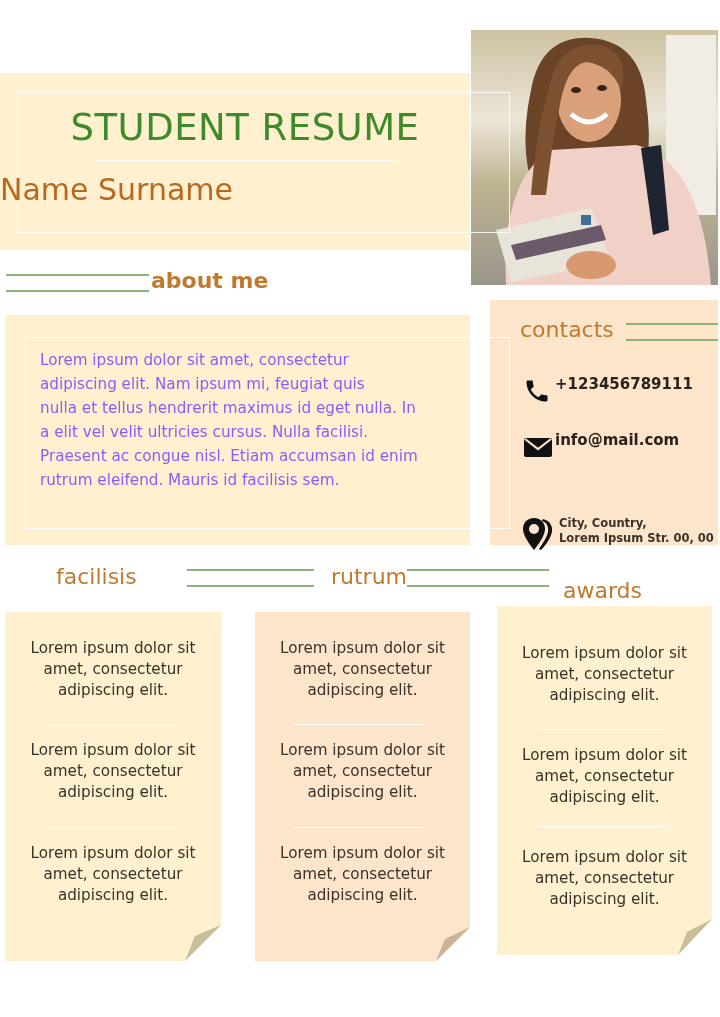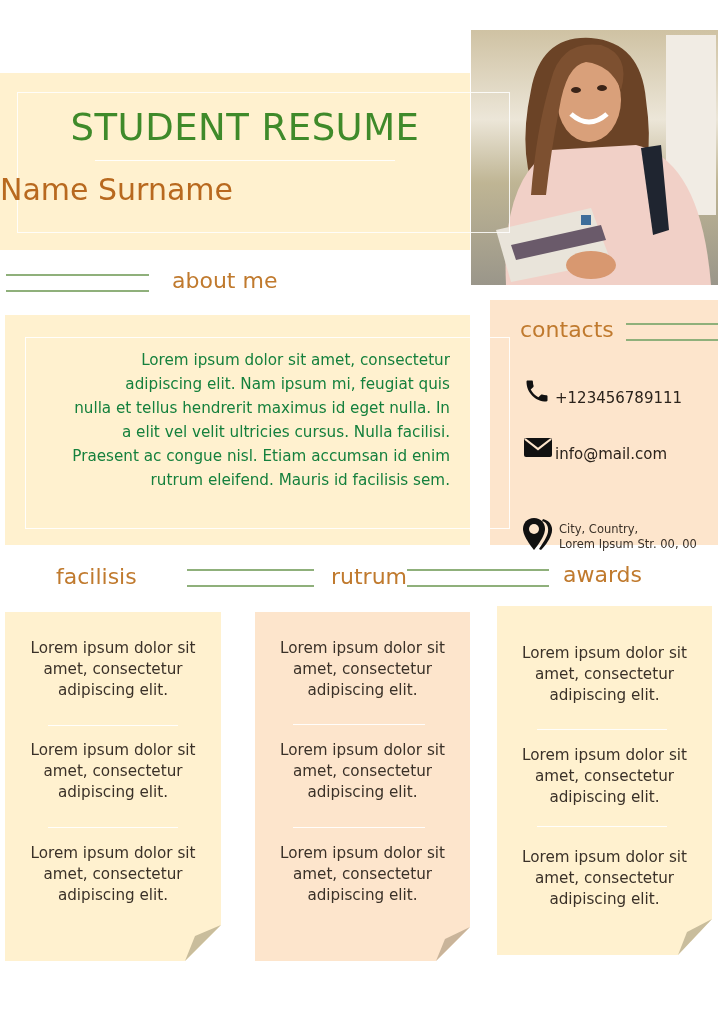--- a/index.html
+++ b/index.html
@@ -20,25 +20,25 @@
            background: linear-gradient(180deg, #d8cfb8 0%, #e9e2d2 30%, #c2b89c 60%, #8e8a7a 100%); }
   .photo svg { width: 100%; height: 100%; display: block; }
 
   
   .sec-label { font-size: 22px; color: #c07a2e; }
   .double-rule { height: 18px; border-top: 2px solid #8fb07b; border-bottom: 2px solid #8fb07b; }
 
   
   .about-box { left: 5px; top: 315px; width: 465px; height: 230px; background: #fff1cf; }
   .about-frame { left: 25px; top: 337px; width: 485px; height: 192px; border: 1px solid rgba(255,255,255,0.9); z-index: 3; pointer-events: none; }
-  .about-text { left: 40px; top: 348px; width: 410px; text-align: right; font-size: 15.2px; line-height: 24px; color: #15803d; z-index: 4; }
+  .about-text { left: 40px; top: 348px; width: 410px; text-align: left; font-size: 15.2px; line-height: 24px; color: #8b5cf6; z-index: 4; }
 
   
   .contacts-box { left: 490px; top: 300px; width: 228px; height: 245px; background: #fde5cc; z-index: 2; }
-  .contact-row { display: flex; align-items: flex-end; z-index: 4; }
+  .contact-row { display: flex; align-items: flex-start; z-index: 4; font-weight: bold; }
   .contact-row .ico { width: 32px; height: 32px; display: flex; align-items: center; justify-content: flex-start; }
   .contact-text { font-size: 15px; color: #2a221b; }
   .contact-text.small { font-size: 11.5px; line-height: 15px; color: #3a3128; }
 
   
   .card { position: absolute; }
   .card .paper { position: absolute; inset: 0; }
   .card .item { position: absolute; left: 0; right: 0; text-align: center; font-size: 15.2px; line-height: 21px; color: #3a3128; }
   .card .sep { position: absolute; height: 1px; background: rgba(255,255,255,0.9); }
 </style>
@@ -79,21 +79,21 @@
 
     <path d="M25 200 L120 178 L140 232 L40 252Z" fill="#e9e4da"></path>
     <path d="M40 215 L130 195 L135 210 L45 230Z" fill="#6a5a6a"></path>
     <rect x="110" y="185" width="10" height="10" fill="#3e6e9a"></rect>
 
     <ellipse cx="120" cy="235" rx="25" ry="14" fill="#d89870"></ellipse>
   </svg>
 </div>
 
 <div class="abs double-rule" style="left:6px; top:274px; width:143px;"></div>
-<div class="abs sec-label" style="left:172px; top:268px;">about me</div>
+<div class="abs sec-label" style="left:151px; top:268px;font-weight:bold;">about me</div>
 
 <div class="abs about-box"></div>
 <div class="abs about-frame"></div>
 <div class="abs about-text">
   <div>Lorem ipsum dolor sit amet, consectetur</div>
   <div>adipiscing elit. Nam ipsum mi, feugiat quis</div>
   <div>nulla et tellus hendrerit maximus id eget nulla. In</div>
   <div>a elit vel velit ultricies cursus. Nulla facilisi.</div>
   <div>Praesent ac congue nisl. Etiam accumsan id enim</div>
   <div>rutrum eleifend. Mauris id facilisis sem.</div>
@@ -133,21 +133,21 @@
   <span class="contact-text small">
     <div>City, Country,</div>
     <div>Lorem Ipsum Str. 00, 00</div>
   </span>
 </div>
 
 <div class="abs sec-label" style="left:56px; top:564px;">facilisis</div>
 <div class="abs double-rule" style="left:187px; top:569px; width:127px;"></div>
 <div class="abs sec-label" style="left:331px; top:564px;">rutrum</div>
 <div class="abs double-rule" style="left:407px; top:569px; width:142px;"></div>
-<div class="abs sec-label" style="left:563px; top:562px;">awards</div>
+<div class="abs sec-label" style="left:563px; top:578px;">awards</div>
 
 <div class="card" style="left:5px; top:612px; width:216px; height:349px;">
   <svg class="paper" viewBox="0 0 216 349" preserveAspectRatio="none">
     <path d="M0 0 H216 V313 L180 349 H0Z" fill="#fff1cf"></path>
     <path d="M216 313 L180 349 L190 324Z" fill="#c9bd9c"></path>
   </svg>
   <div class="item" style="top:26px;">
     <div>Lorem ipsum dolor sit</div>
       <div>amet, consectetur</div>
       <div>adipiscing elit.</div>

